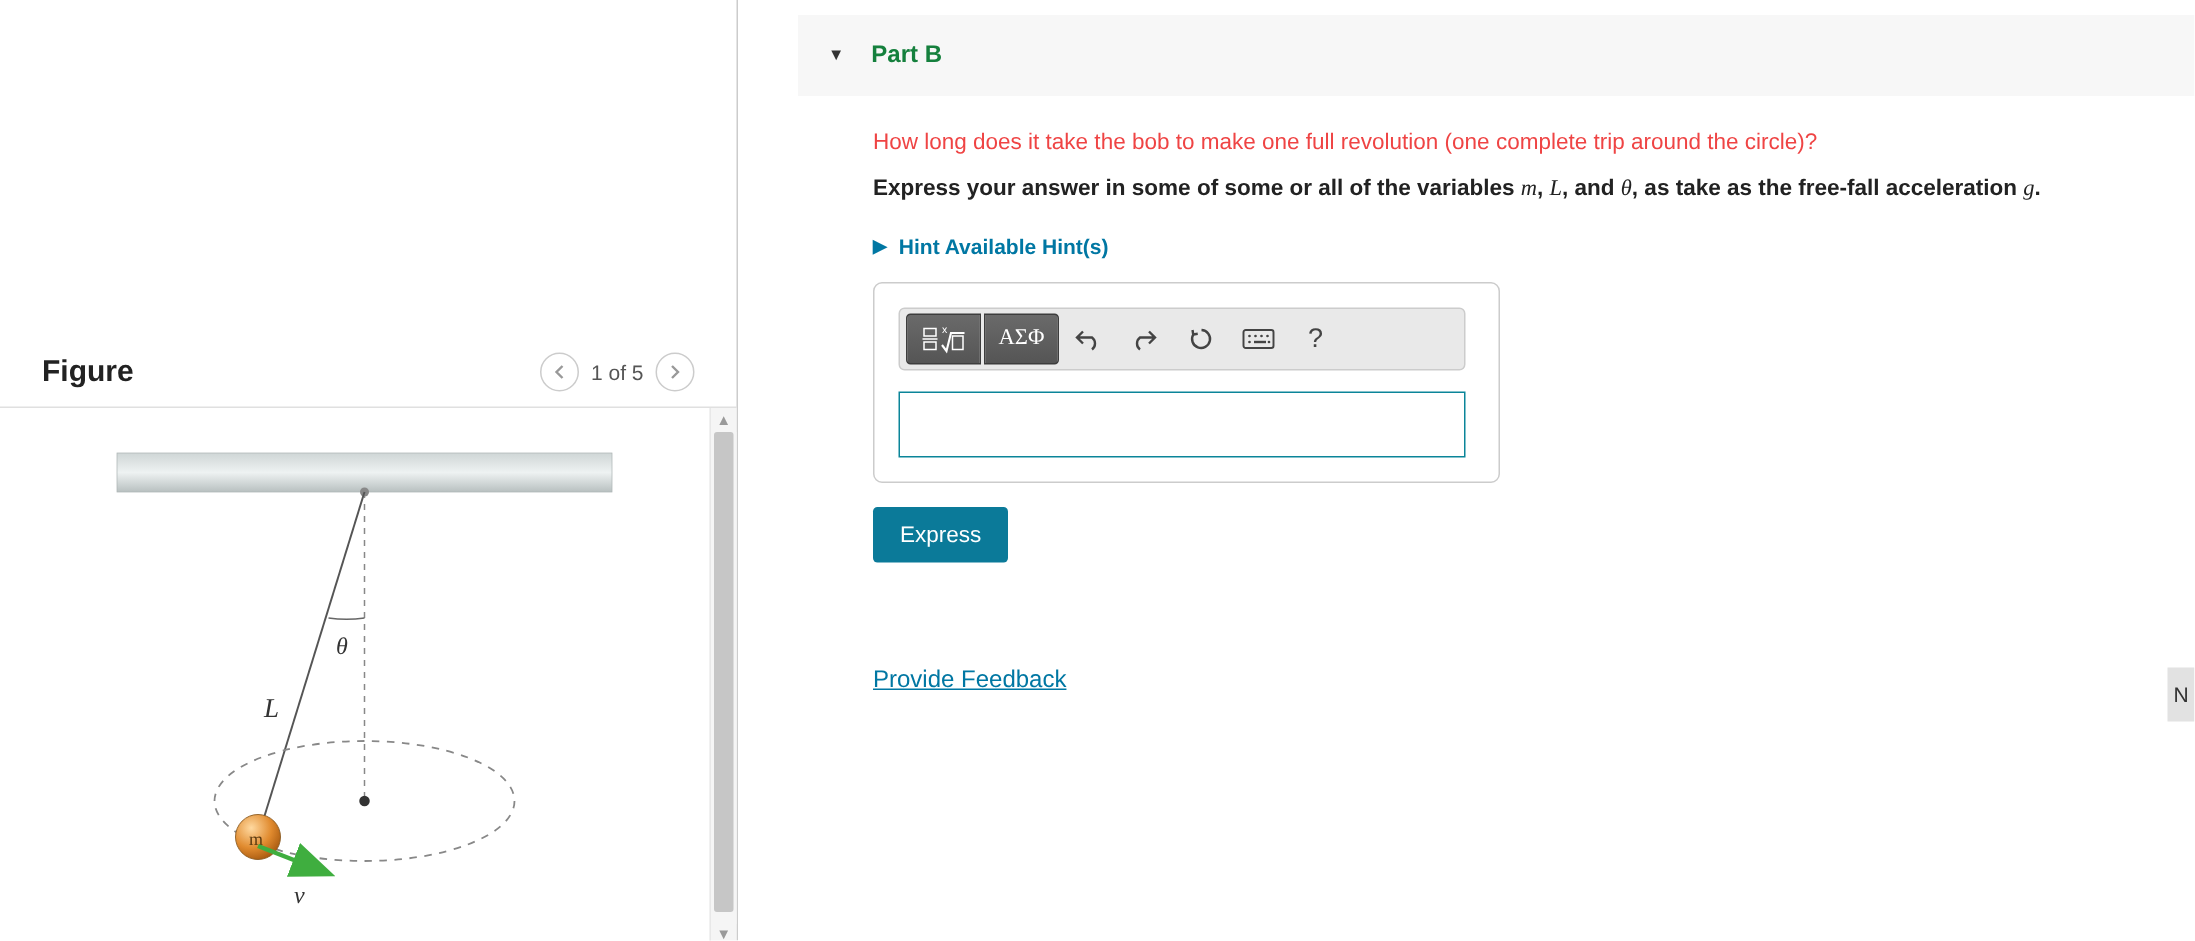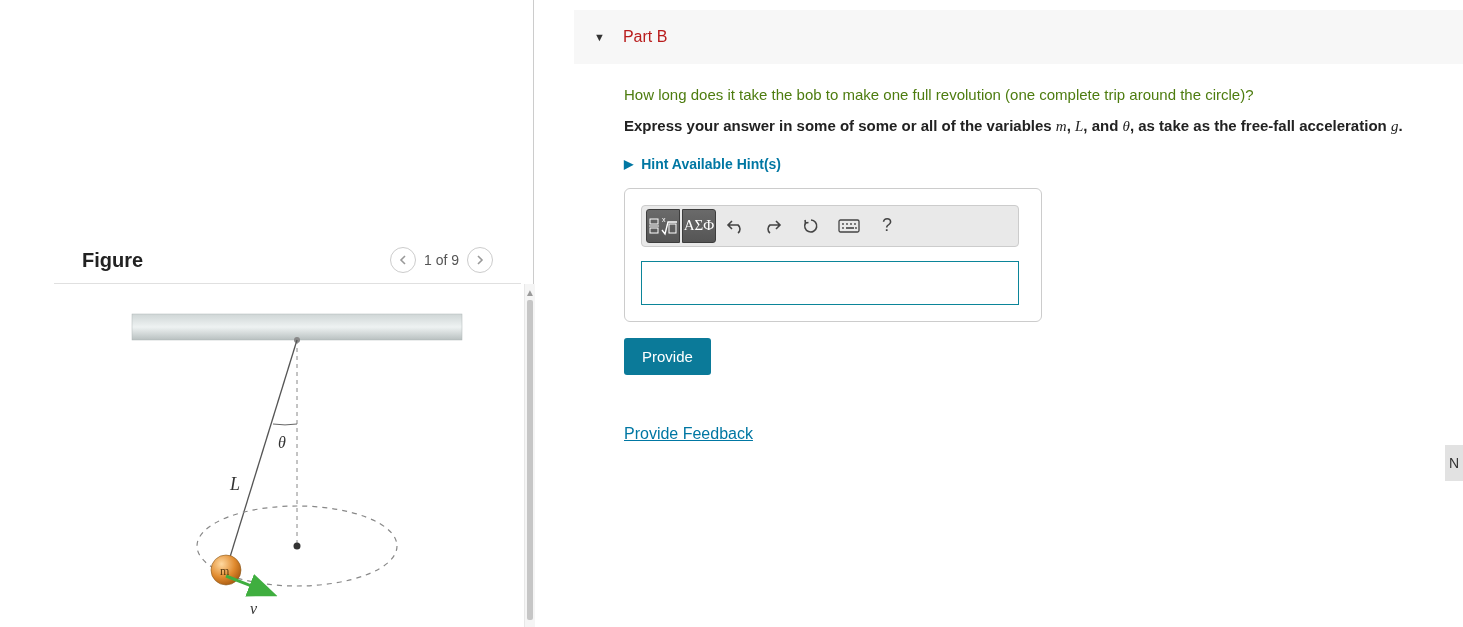--- a/index.html
+++ b/index.html
@@ -1,66 +1,66 @@
 <!DOCTYPE html>
 <html><head>
 <meta charset="utf-8">
 <style>
   * { box-sizing: border-box; margin: 0; padding: 0; }
   body { font-family: Arial, Helvetica, sans-serif; font-size: 14px; color: #333; background: #fff; }
   .container { display: flex; width: 1463px; height: 627px; }
-  .left-panel { width: 492px; border-right: 1px solid #ccc; padding: 12px; position: relative; margin-left: 42px; }
+  .left-panel { width: 492px; border-right: 1px solid #ccc; padding: 0; position: relative; }
   .figure-header { display: flex; align-items: center; justify-content: space-between; padding: 10px 28px 10px 28px; border-bottom: 1px solid #e0e0e0; margin-top: 225px; }
   .figure-title { font-size: 20px; font-weight: bold; color: #222; }
   .figure-nav { display: flex; align-items: center; gap: 8px; color: #555; font-size: 14px; }
   .nav-btn { width: 26px; height: 26px; border: 1px solid #ccc; border-radius: 50%; background: #fff; display: flex; align-items: center; justify-content: center; cursor: pointer; color: #888; font-size: 13px; }
   .figure-body { position: relative; height: 360px; display:flex; }
   .figure-scroll { width: 18px; background: #f5f5f5; display:flex; flex-direction:column; align-items:center; justify-content:space-between; padding:3px 0; border-left:1px solid #e8e8e8;}
   .scroll-arrow { color:#9a9a9a; font-size:10px; cursor:pointer; }
   .scroll-track { flex:1; width:100%; background:#f5f5f5; position:relative; margin:2px 0;}
   .scroll-thumb { position:absolute; top:0; left:2px; right:2px; height:320px; background:#c6c6c6; border-radius:2px;}
   .figure-canvas { flex:1; position: relative; }
   .right-panel { flex: 1; padding: 0 0 0 40px; position: relative; }
   .part-header { background: #f7f7f7; padding: 18px 20px; display: flex; align-items: center; gap: 18px; margin-top: 10px; }
   .part-caret { font-size: 11px; color: #333; }
-  .part-title { font-weight: normal; font-size: 16px; color: #b91c1c; text-align: right; }
+  .part-title { font-weight: bold; font-size: 16px; color: #15803d; text-align: right; }
   .question-area { padding: 20px 20px 0 50px; }
-  .question-text { font-size: 15px; color: #4d7c0f; margin-bottom: 10px; line-height: 1.4; }
+  .question-text { font-size: 15px; color: #ef4444; margin-bottom: 10px; line-height: 1.4; }
   .express-text { font-size: 15px; color: #222; font-weight: bold; line-height: 1.5; }
   .mathvar { font-family: "Times New Roman", serif; font-style: italic; font-weight: normal; }
   .hints-toggle { display: flex; align-items: center; gap: 8px; color: #0077a3; font-weight: bold; font-size: 14px; cursor: pointer; margin: 18px 0 16px 0; }
   .hint-caret { font-size: 12px; color:#0077a3; }
   .answer-box { border: 1px solid #ccc; border-radius: 6px; padding: 16px; width: 418px; }
   .toolbar { display: flex; align-items: center; gap: 0; background:#e9e9e9; border:1px solid #ccc; border-radius:4px; width:378px; height:42px; padding:4px;}
   .tb-group-dark { display:flex; gap:2px; }
-  .tb-btn-dark { width: 34px; height: 34px; background: linear-gradient(#6a6a6a,#555); border:1px solid #3d3d3d; display:flex; align-items:center; justify-content:center; color:#fff; font-size:14px; cursor:pointer; }
+  .tb-btn-dark { width: 50px; height: 34px; background: linear-gradient(#6a6a6a,#555); border:1px solid #3d3d3d; display:flex; align-items:center; justify-content:center; color:#fff; font-size:14px; cursor:pointer; }
   .tb-btn-dark:first-child { border-top-left-radius:3px; border-bottom-left-radius:3px;}
   .tb-btn-dark:last-child { border-top-right-radius:3px; border-bottom-right-radius:3px;}
   .tb-btn-light { width: 38px; height:34px; display:flex; align-items:center; justify-content:center; color:#444; cursor:pointer; font-size:16px;}
   .answer-input { width: 378px; height: 44px; border: 1px solid #0b8599; margin-top: 14px; background: #fff; padding: 6px 8px; font-size:15px; }
   .submit-btn { display:inline-block; margin-top: 16px; margin-left:0; background: #0b7a99; color:#fff; border:none; padding:10px 18px; font-size:15px; border-radius:3px; cursor:pointer; }
-  .feedback-link { color:#0077a3; text-decoration: underline; font-size:16px; cursor:pointer; display:inline-block; margin-top: 50px; margin-left: 0; }
+  .feedback-link { color:#0077a3; text-decoration: underline; font-size:16px; cursor:pointer; display:inline-block; margin-top: 70px; margin-left: 0; }
   .next-stub { position:absolute; right:0; top:445px; width:18px; height:36px; background:#e2e2e2; display:flex; align-items:center; justify-content:center; color:#333;}
   svg text.m { font-family: "Times New Roman", serif; font-style: italic; }
 </style>
 </head>
 <body>
 
 <div class="container">
 
   <div class="left-panel">
     <div class="figure-header">
       <div class="figure-title">Figure</div>
       <div class="figure-nav">
         <div class="nav-btn">
           <svg width="10" height="10" viewBox="0 0 10 10">
               <path d="M7 1 L3 5 L7 9" stroke="#999" stroke-width="1.6" fill="none"></path>
             </svg>
         </div>
-        <span>1 of 9</span>
+        <span>1 of 5</span>
         <div class="nav-btn">
           <svg width="10" height="10" viewBox="0 0 10 10">
               <path d="M3 1 L7 5 L3 9" stroke="#999" stroke-width="1.6" fill="none"></path>
             </svg>
         </div>
       </div>
     </div>
     <div class="figure-body">
       <div class="figure-canvas">
         <svg width="470" height="360" viewBox="0 0 470 360">
@@ -176,21 +176,21 @@
                 <circle cx="18" cy="9" r="0.9" fill="#444"></circle>
             </svg>
           </div>
           <div class="tb-btn-light">
             <span style="font-size:18px;">?</span>
           </div>
         </div>
         <input class="answer-input" type="text" value="" style="">
       </div>
 
-      <button class="submit-btn">Provide</button>
+      <button class="submit-btn">Express</button>
 
       <div>
         <a class="feedback-link">Provide Feedback</a>
       </div>
     </div>
 
     <div class="next-stub">N</div>
   </div>
 </div>
 

